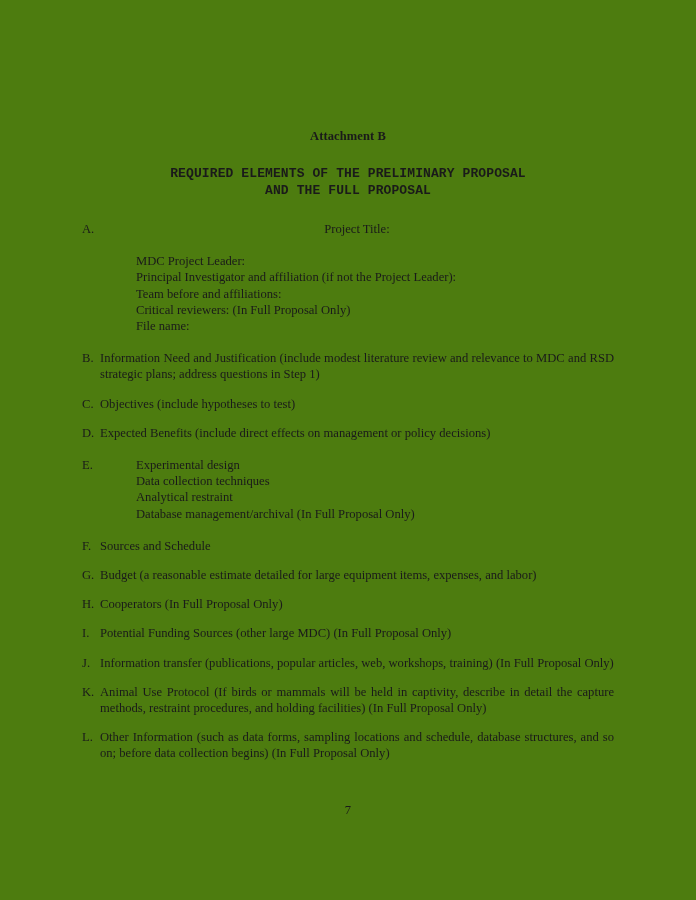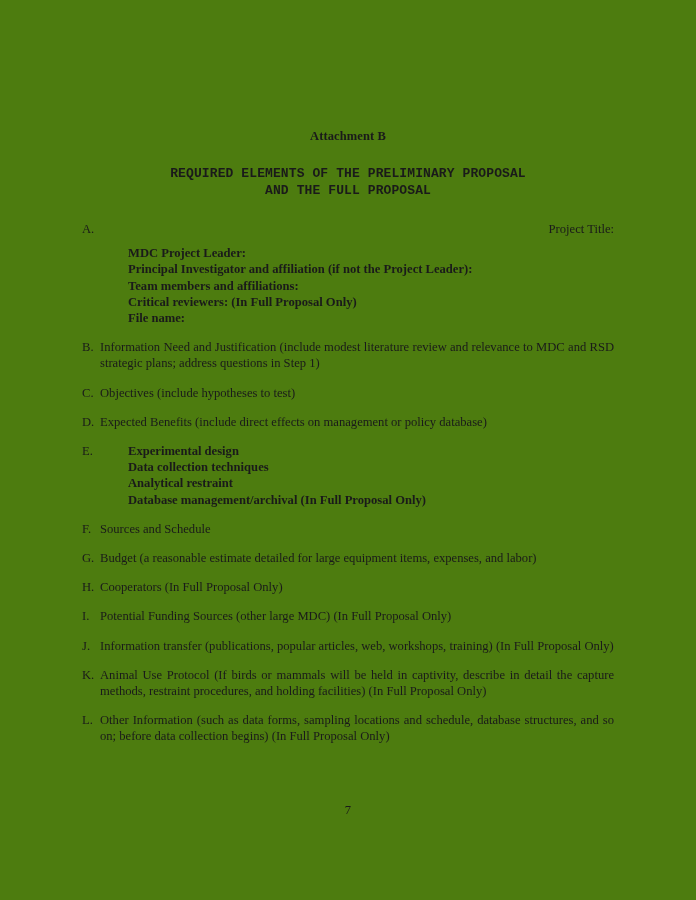--- a/index.html
+++ b/index.html
@@ -49,36 +49,35 @@
     margin-bottom: 13px;
     font-size: 12.6px;
     line-height: 16.2px;
   }
   .section-body {
     padding-left: 18px;
     text-align: justify;
     text-justify: inter-word;
   }
   .section-body.no-justify {
-    text-align: right;
+    text-align: center;
   }
   .section-letter {
     position: absolute;
     left: 0;
     top: 0;
     width: 16px;
     text-align: left;
     font-size: 12.6px;
     line-height: 16.2px;
   }
   .subitems {
     list-style: none;
-    margin: 8px;
+    margin: 16px;
     padding: 0 0 0 38px;
-    font-weight: bold;
   }
   .subitems li {
     font-size: 12.6px;
     line-height: 16.2px;
     white-space: nowrap;
   }
   .page-number {
     position: absolute;
     left: 0;
     top: 803px;
@@ -103,36 +102,36 @@
       <span class="title-line">AND THE FULL PROPOSAL</span>
     </div>
 
     <div id="sections-container">
         <div class="section">
           <span class="section-letter">A.</span>
           <div class="section-body no-justify">Project Title:</div>
           <ul class="subitems">
             <li>MDC Project Leader:</li>
             <li>Principal Investigator and affiliation (if not the Project Leader):</li>
-            <li>Team members and affiliations:</li>
+            <li>Team before and affiliations:</li>
             <li>Critical reviewers: (In Full Proposal Only)</li>
             <li>File name:</li>
           </ul>
         </div>
         <div class="section">
           <span class="section-letter">B.</span>
           <div class="section-body">Information Need and Justification (include modest literature review and relevance to MDC and RSD strategic plans; address questions in Step 1)</div>
         </div>
         <div class="section">
           <span class="section-letter">C.</span>
           <div class="section-body">Objectives (include hypotheses to test)</div>
         </div>
         <div class="section">
           <span class="section-letter">D.</span>
-          <div class="section-body">Expected Benefits (include direct effects on management or policy database)</div>
+          <div class="section-body">Expected Benefits (include direct effects on management or policy decisions)</div>
         </div>
         <div class="section">
           <span class="section-letter">E.</span>
           <ul class="subitems">
             <li>Experimental design</li>
             <li>Data collection techniques</li>
             <li>Analytical restraint</li>
             <li>Database management/archival (In Full Proposal Only)</li>
           </ul>
         </div>

